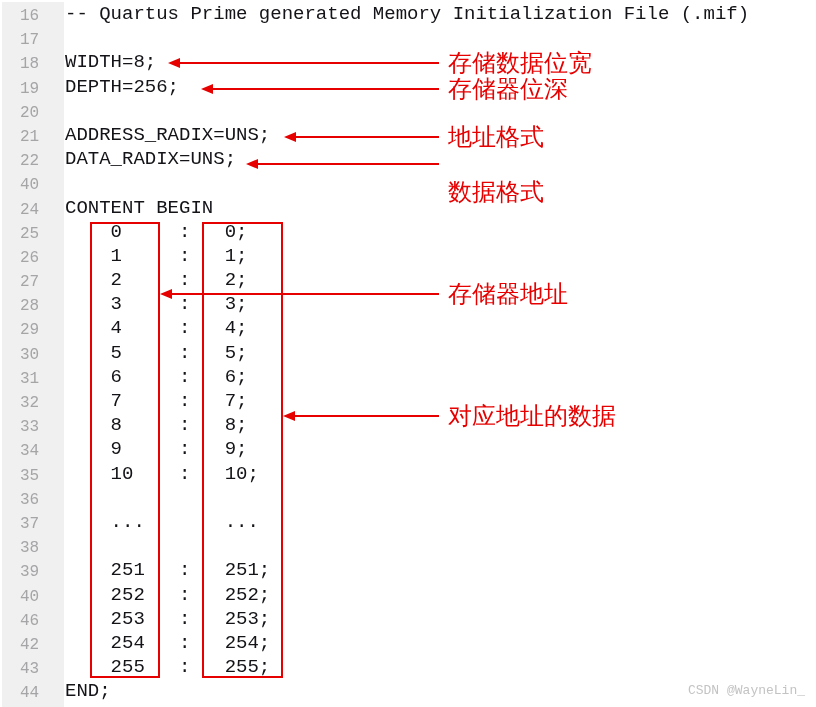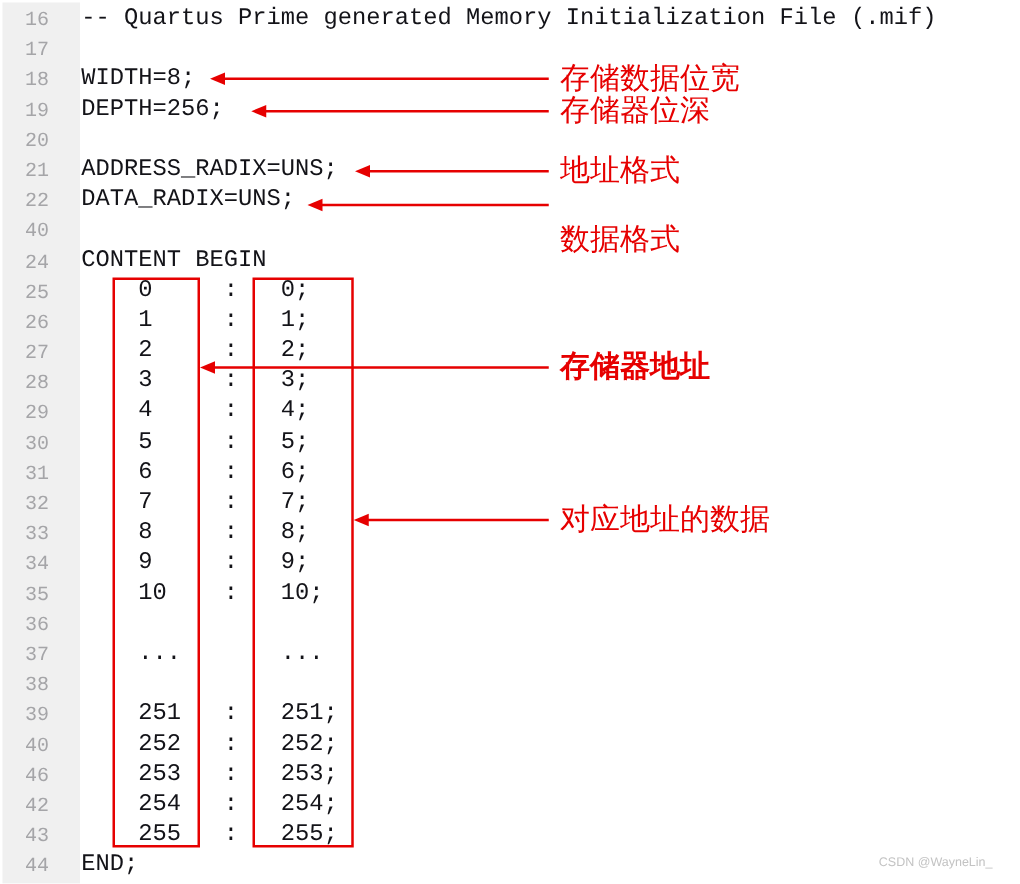--- a/index.html
+++ b/index.html
@@ -50,24 +50,24 @@
     background:var(--red,#e60000);
   }
   .ann-label{
     position:absolute;left:448px;
     font-size:24px;line-height:28px;
     color:var(--red,#e60000);
     font-family:"Liberation Serif","DejaVu Serif",serif;
     white-space:nowrap;
   }
   .watermark{
-    position:absolute;right:22px;top:683px;
-    font-size:10px;line-height:15px;
+    position:absolute;right:11px;top:683px;
+    font-size:13px;line-height:15px;
     color:var(--watermark,#c3c3c3);
-    font-family:Liberation Sans, sans-serif;
+    font-family:Liberation Mono, monospace;
   }
 </style>
 </head>
 <body>
 
 <div id="screen" style="--red: #e60000; --code-color: #131318; --line-number: #a5a5a8; --gutter-bg: #f0f0f0; --watermark: #c3c3c3;">
 
   <div class="gutter">
     <div class="gutter-numbers">
         <div class="gutter-line">16</div>
@@ -125,21 +125,21 @@
       <div class="ann-label" style="left: 448px; top: 123px;">地址格式</div>
       <div class="arrow" style="left: 246px; top: 159px; width: 193px;">
         <span class="head"></span>
         <span class="shaft"></span>
       </div>
       <div class="ann-label" style="left: 448px; top: 150px; margin-top: 28px;">数据格式</div>
       <div class="arrow" style="left: 160px; top: 289px; width: 279px;">
         <span class="head"></span>
         <span class="shaft"></span>
       </div>
-      <div class="ann-label" style="left: 448px; top: 280px; font-weight: bold;">存储器地址</div>
+      <div class="ann-label" style="left: 448px; top: 280px;">存储器地址</div>
       <div class="arrow" style="left: 283px; top: 411px; width: 156px;">
         <span class="head"></span>
         <span class="shaft"></span>
       </div>
       <div class="ann-label" style="left: 448px; top: 402px;">对应地址的数据</div>
     </div>
 
   <div class="watermark">CSDN @WayneLin_</div>
 </div>
 

